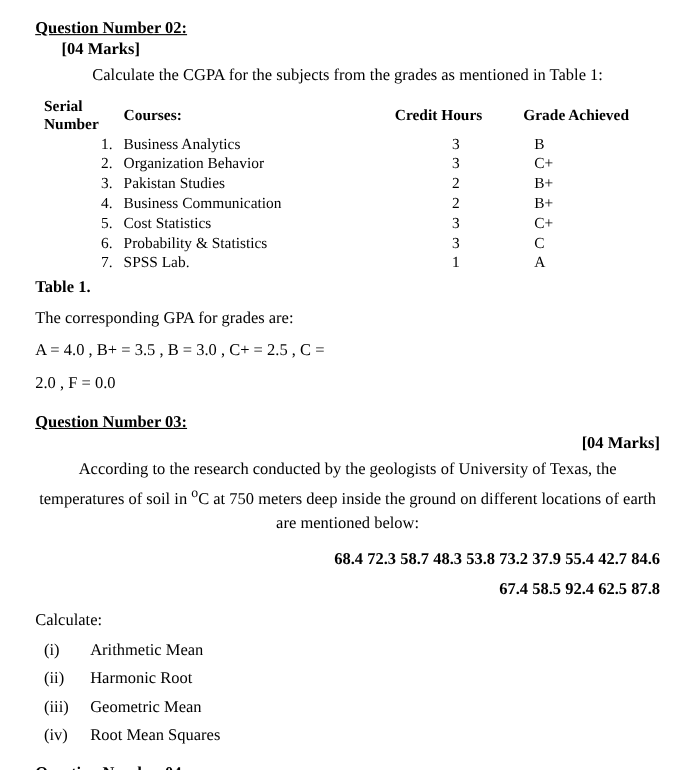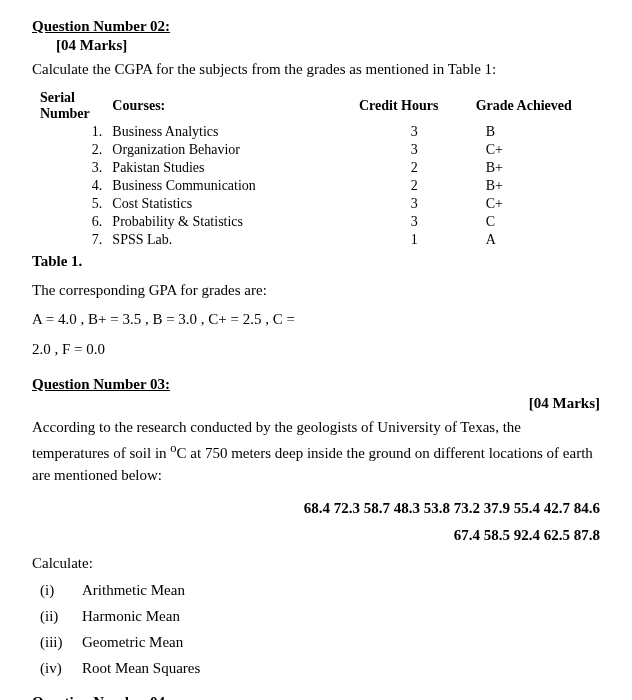--- a/index.html
+++ b/index.html
@@ -22,20 +22,21 @@
       margin-bottom: 2px;
     }
     .marks-indent {
       font-weight: bold;
       margin-left: 24px;
       margin-bottom: 4px;
     }
     .question-body {
       margin-bottom: 8px;
       line-height: 1.5;
+      text-align: center;
     }
     table.course-table {
       border-collapse: collapse;
       margin-left: 8px;
       margin-bottom: 4px;
       width: 95%;
     }
     table.course-table th {
       font-weight: bold;
       text-align: left;
@@ -201,21 +202,21 @@
   </div>
 
   <div style="margin-top:6px;">Calculate:</div>
   <div class="calculate-list" id="calc-list">
   <div class="calc-item">
       <span class="calc-num">(i)</span>
       <span>Arithmetic Mean</span>
     </div>
       <div class="calc-item">
       <span class="calc-num">(ii)</span>
-      <span>Harmonic Mean</span>
+      <span>Harmonic Root</span>
     </div>
       <div class="calc-item">
       <span class="calc-num">(iii)</span>
       <span>Geometric Mean</span>
     </div>
       <div class="calc-item">
       <span class="calc-num">(iv)</span>
       <span>Root Mean Squares</span>
     </div>
     </div>

